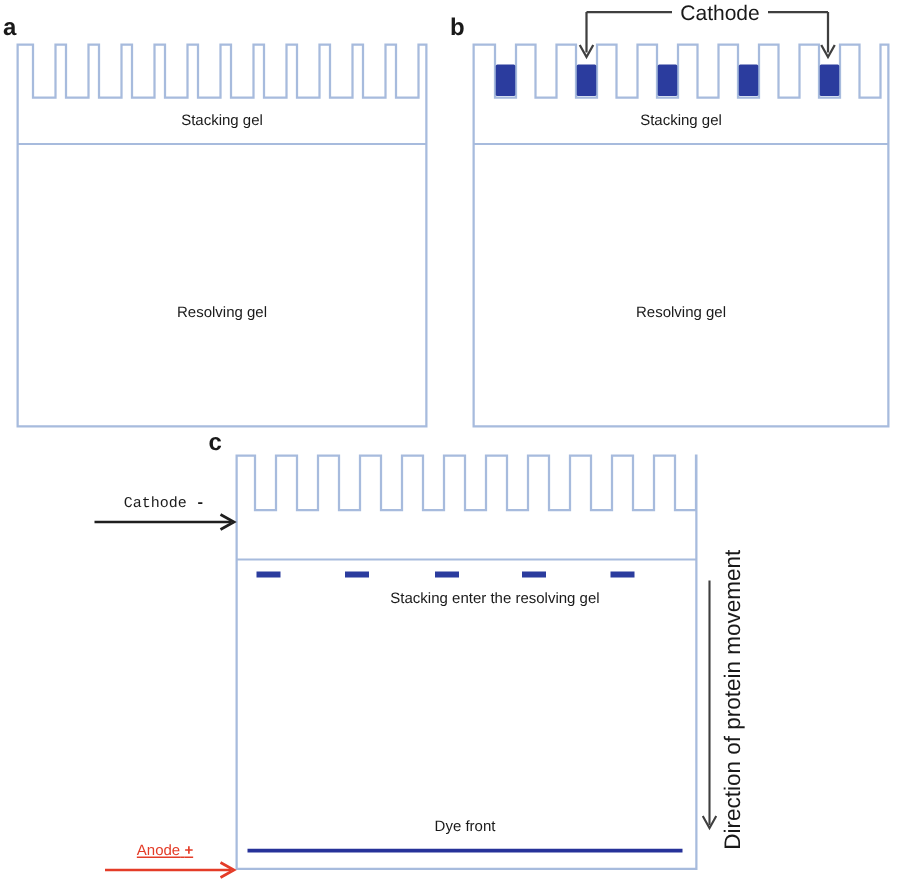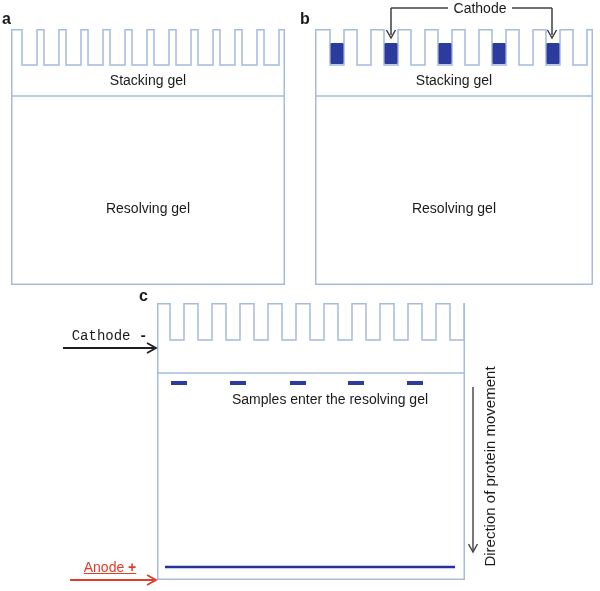--- a/index.html
+++ b/index.html
@@ -4,21 +4,21 @@
 <style>
   html,body{margin:0;padding:0;background:#ffffff;}
   .canvas{
     position:relative;width:600px;height:591px;background:#ffffff;overflow:hidden;
     font-family:"Liberation Sans", sans-serif;color:#1a1a1a;
   }
   .abs{position:absolute;}
   svg.gel{position:absolute;overflow:visible;}
   #overlay{position:absolute;left:0;top:0;width:600px;height:591px;pointer-events:none;}
   .panel-letter{font-size:16px;font-weight:700;line-height:16px;}
-  .gel-text{font-size:14px;line-height:15px;text-align:center;white-space:nowrap;}
+  .gel-text{font-size:10px;line-height:15px;text-align:center;white-space:nowrap;}
   .small-text{font-size:14px;line-height:14px;text-align:center;white-space:nowrap;}
   .sym{font-weight:700;}
   .red{color:var(--anode-red,#e43c28);}
   .vertical-label{
     font-size:15px;line-height:17px;text-align:center;white-space:nowrap;
     transform:rotate(-90deg);transform-origin:center center;
   }
 </style>
 </head>
 <body>
@@ -53,21 +53,22 @@
       <line x1="8" y1="264" x2="298" y2="264" stroke="#263299" stroke-width="2.5" stroke-linecap="butt"></line>
     </svg>
 
   <div class="abs gel-text" style="left:11px;top:73px;width:274px;">Stacking gel</div>
   <div class="abs gel-text" style="left:11px;top:201px;width:274px;">Resolving gel</div>
 
   <div class="abs gel-text" style="left:315px;top:73px;width:278px;">Stacking gel</div>
   <div class="abs gel-text" style="left:315px;top:201px;width:278px;">Resolving gel</div>
   <div class="abs small-text" style="left:430px;top:1px;width:100px;">Cathode</div>
 
-  <div class="abs gel-text" style="left:217px;top:392px;width:226px;">Samples enter the resolving gel</div>
+  <div class="abs gel-text" style="left:217px;top:392px;width:226px;">Stacking enter the resolving gel</div>
+  <div class="abs gel-text" style="left:250px;top:544px;width:120px;">Dye front</div>
 
   <div class="abs gel-text" style="left:63px;top:329px;width:93px;font-family:Liberation Mono, monospace;">
     <span>Cathode</span>
     <span class="sym">-</span>
   </div>
 
   <div class="abs gel-text red" style="left:65px;top:560px;width:90px;text-decoration:underline;">
     <span>Anode</span>
     <span class="sym">+</span>
   </div>

